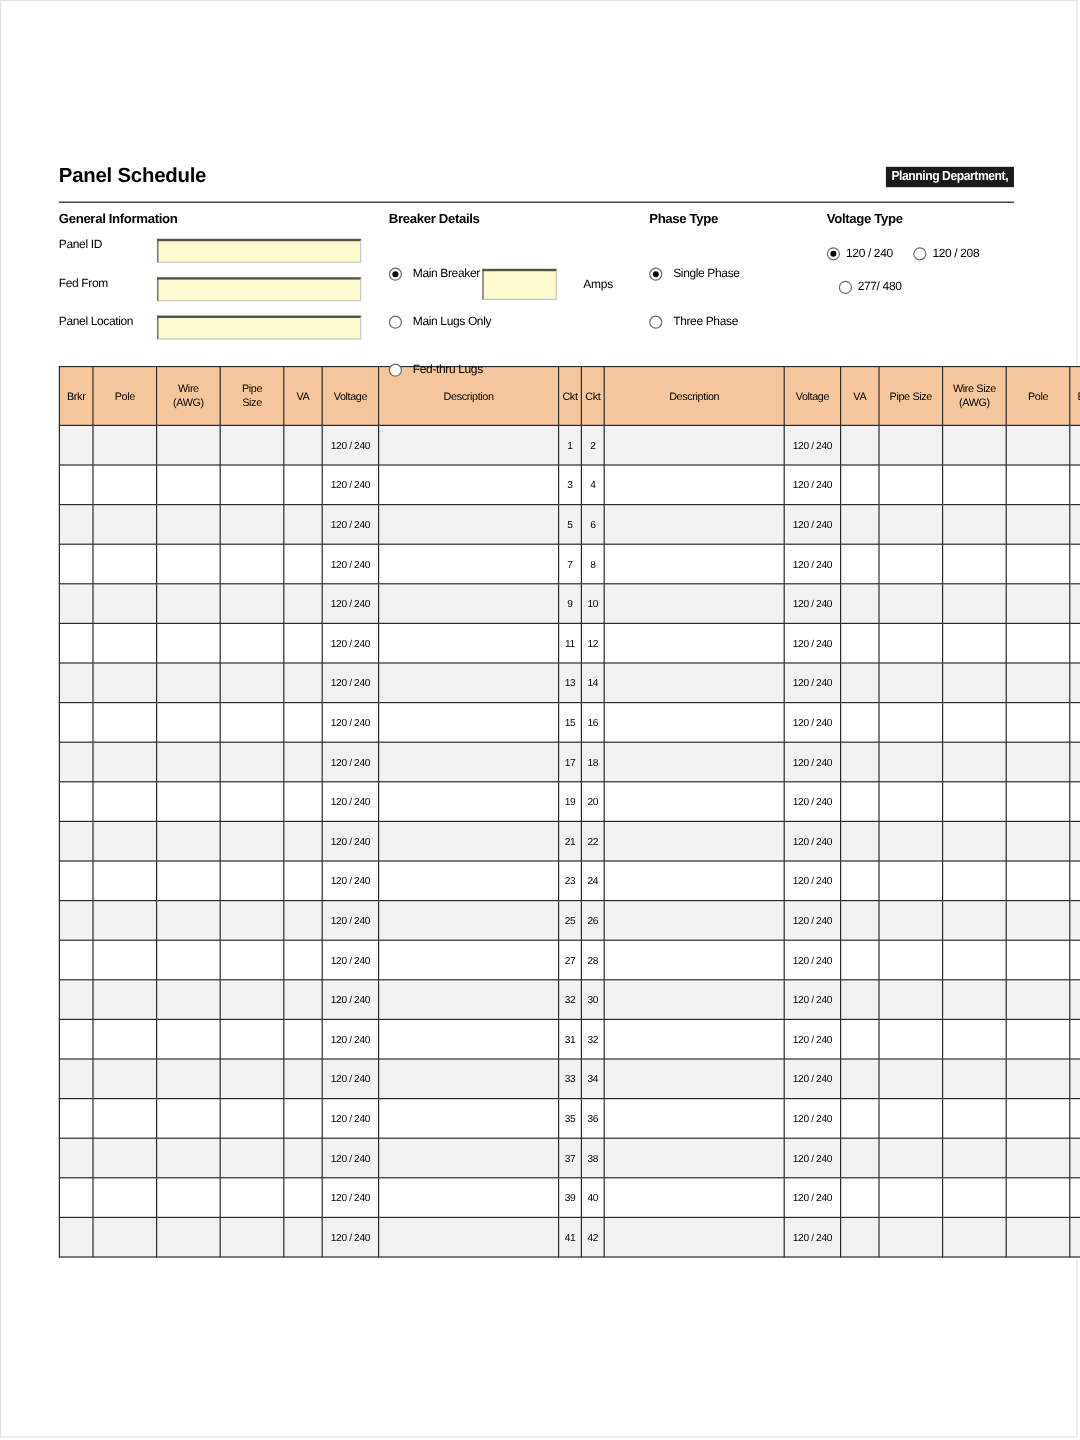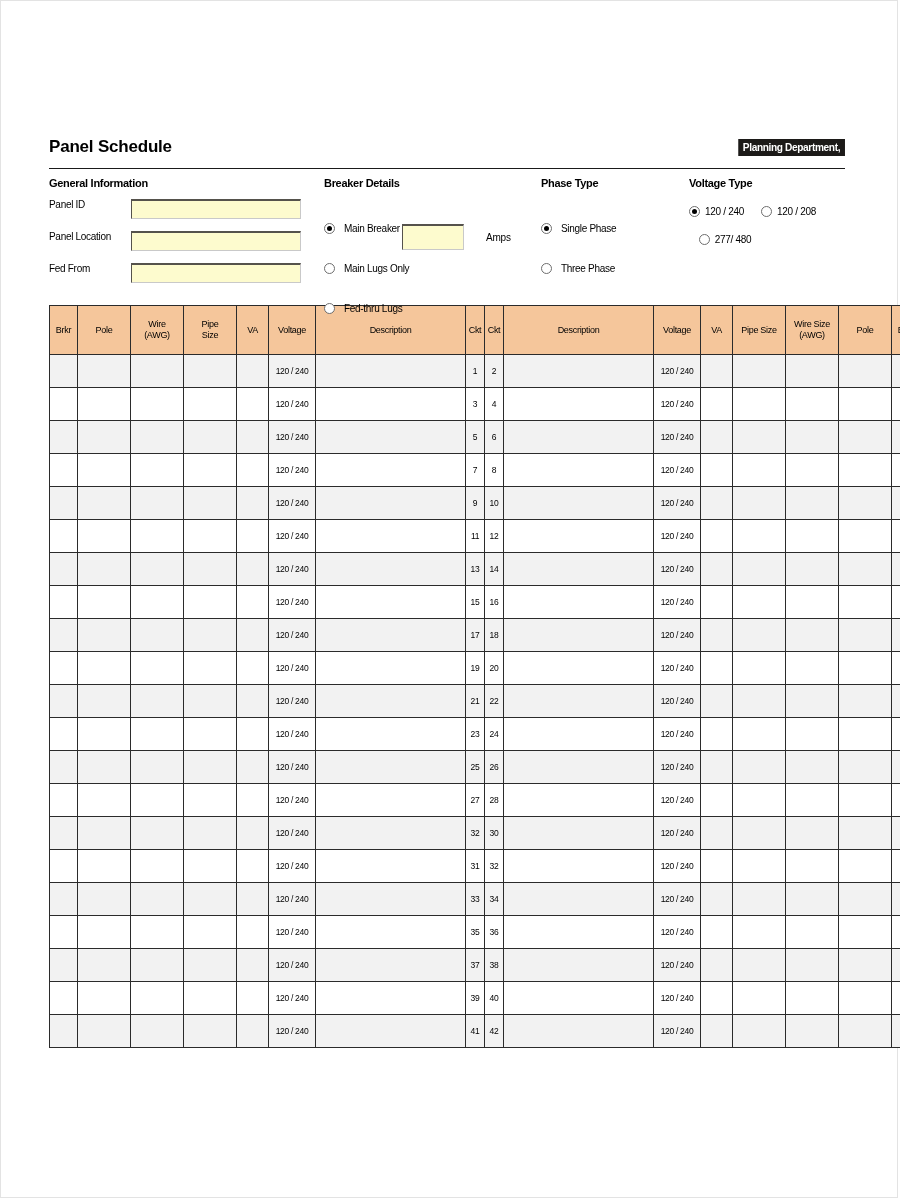--- a/index.html
+++ b/index.html
@@ -231,26 +231,26 @@
 
       <div class="grp grp-general">
         <div class="col-head">General Information</div>
 
         <div class="field-row">
           <div class="field-label">Panel ID</div>
           <input class="inputbox" type="text" value="" style="">
         </div>
 
         <div class="field-row">
+          <div class="field-label">Fed From</div>
+          <input class="inputbox" type="text" value="" style="">
+        </div>
+
+        <div class="field-row">
           <div class="field-label">Panel Location</div>
-          <input class="inputbox" type="text" value="" style="">
-        </div>
-
-        <div class="field-row">
-          <div class="field-label">Fed From</div>
           <input class="inputbox" type="text" value="" style="">
         </div>
       </div>
 
       <div class="grp grp-breaker">
         <div class="col-head">Breaker Details</div>
 
         <div class="radio-row first">
           <span class="radio on"></span>
           <span class="radio-label">Main Breaker</span>

